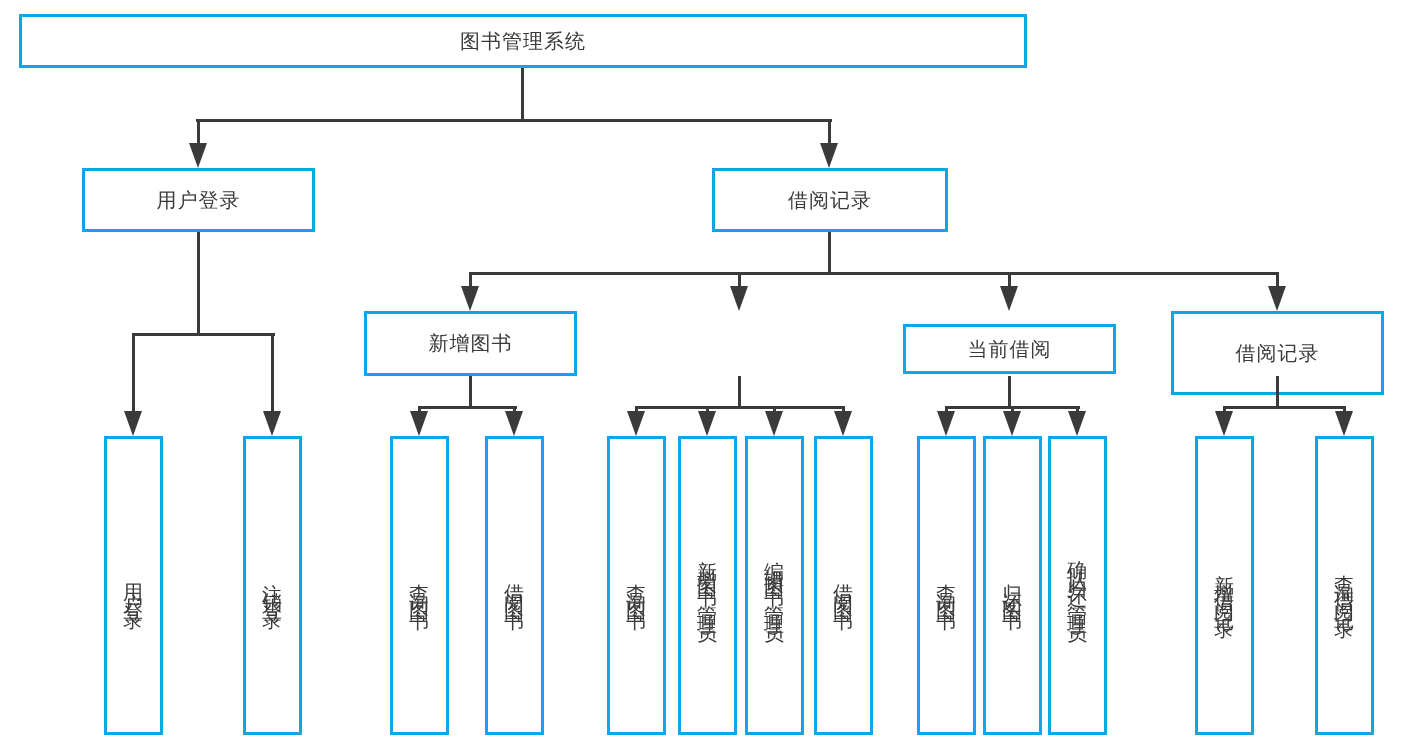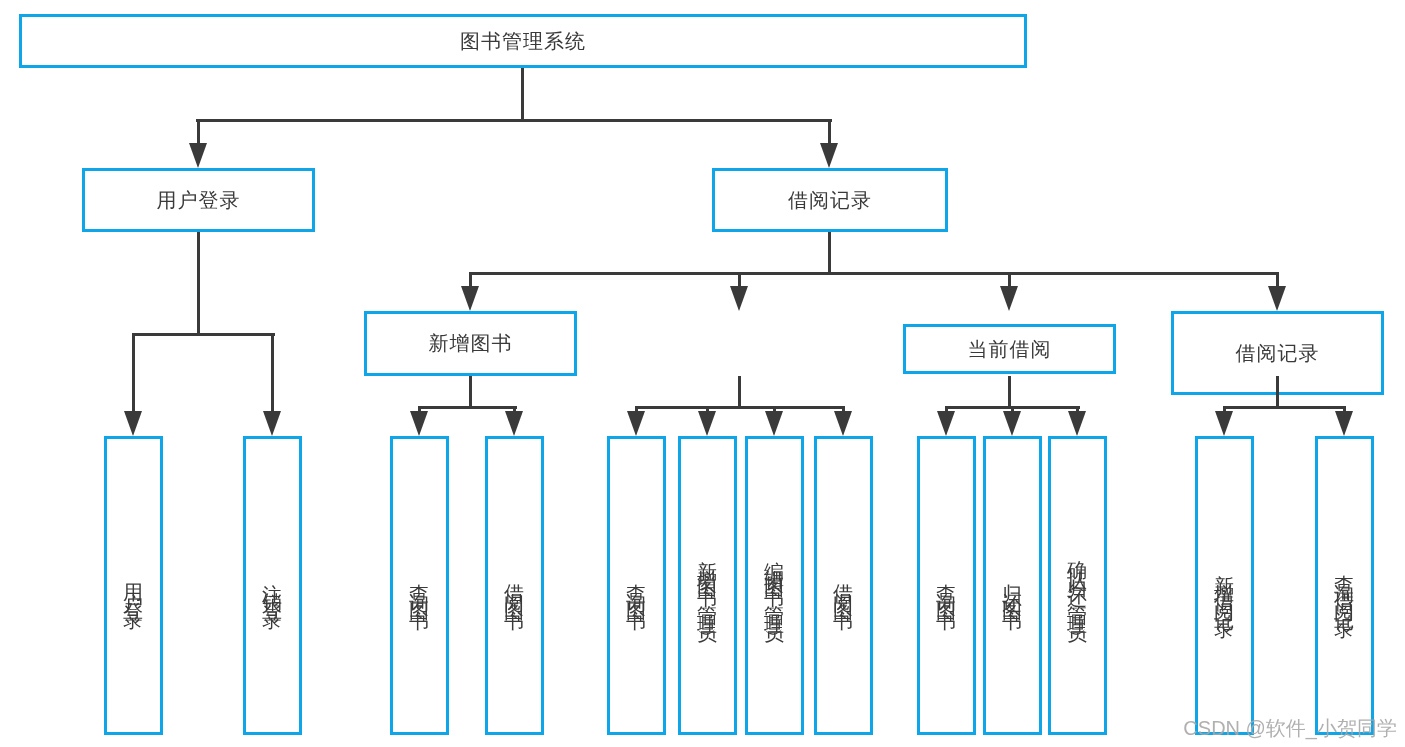--- a/index.html
+++ b/index.html
@@ -115,15 +115,14 @@
   <div class="box vtext" style="left:745px; top:436px; width:59px; height:299px;">编辑图书（管理员）</div>
   <div class="box vtext" style="left:814px; top:436px; width:59px; height:299px;">借阅图书</div>
 
   <div class="box vtext" style="left:917px; top:436px; width:59px; height:299px;">查询图书</div>
   <div class="box vtext" style="left:983px; top:436px; width:59px; height:299px;">归还图书</div>
   <div class="box vtext" style="left:1048px; top:436px; width:59px; height:299px;">确认归还（管理员）</div>
 
   <div class="box vtext" style="left:1195px; top:436px; width:59px; height:299px;">新增借阅记录</div>
   <div class="box vtext" style="left:1315px; top:436px; width:59px; height:299px;">查询借阅记录</div>
 
-  <div class="watermark">CSDN @软件_小贺同学</div>
 
 </div>
 
 </body></html>

